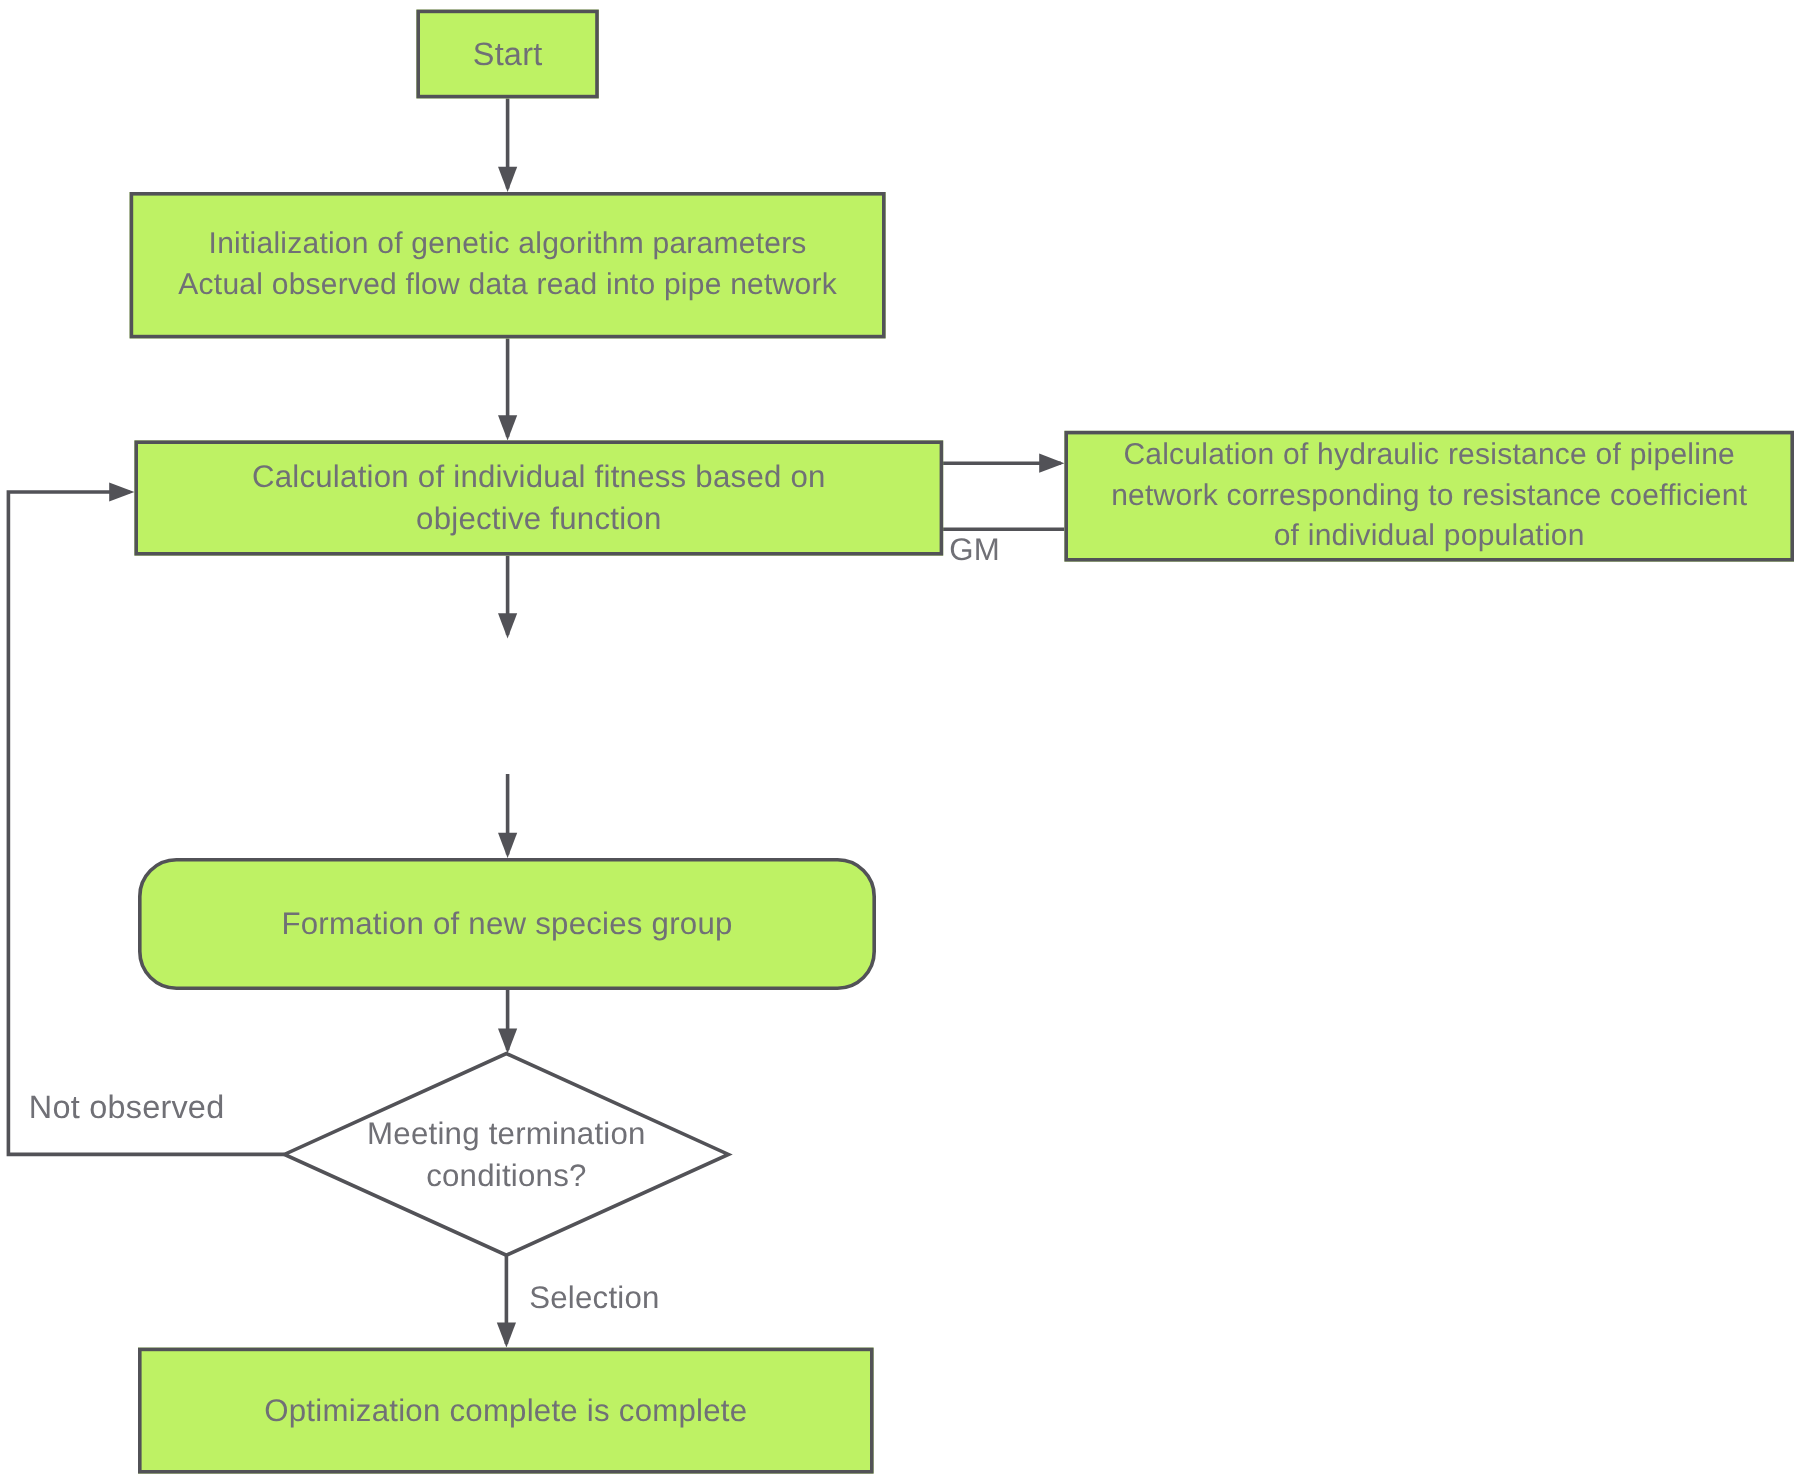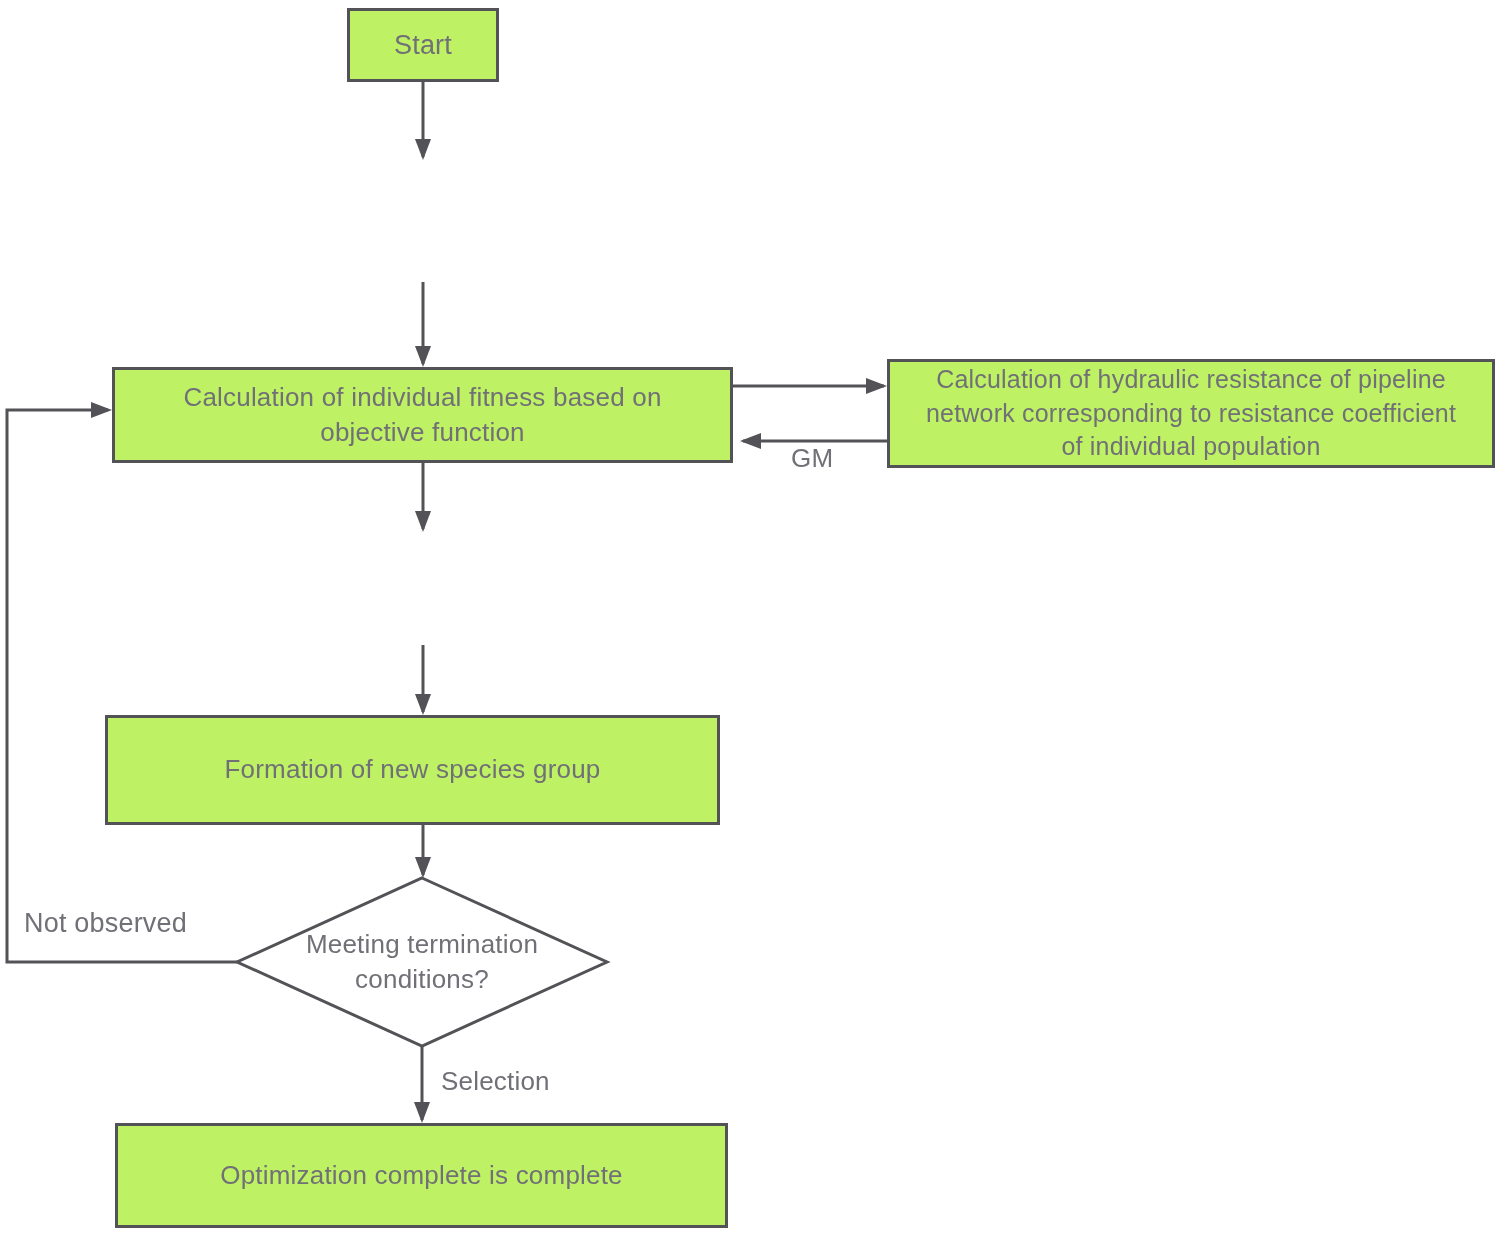--- a/index.html
+++ b/index.html
@@ -56,24 +56,24 @@
   .edge-label {
     position: absolute;
     color: var(--text);
     z-index: 3;
     letter-spacing: 0.2px;
     white-space: nowrap;
   }
   
   #node-start      { left: 347px; top: 8px;    width: 152px; height: 74px;  font-size: 27px; }
   #node-init       { left: 108px; top: 160px;  width: 630px; height: 122px; font-size: 25px; }
-  #node-fitness    { left: 112px; top: 367px;  width: 621px; height: 96px;  font-size: 26px; }
+  #node-fitness    { left: 112px; top: 367px;  width: 674px; height: 96px;  font-size: 26px; }
   #node-hydraulic  { left: 887px; top: 359px;  width: 608px; height: 109px; font-size: 25px; }
   #node-selection  { left: 115px; top: 532px;  width: 615px; height: 113px; font-size: 26px; }
-  #node-formation  { left: 105px; top: 715px;  width: 615px; height: 110px; font-size: 26px; }
+  #node-formation  { left: 115px; top: 715px;  width: 615px; height: 110px; font-size: 26px; border-radius: 32px; }
   #node-decision   { left: 272px; top: 920px;  width: 300px; height: 84px;  font-size: 26px; }
   #node-complete   { left: 115px; top: 1123px; width: 613px; height: 105px; font-size: 26px; }
   #label-gm            { left: 791px; top: 443px;  font-size: 26px; }
   #label-notsatisfied  { left: 24px;  top: 908px;  font-size: 27px; }
   #label-satisfied     { left: 441px; top: 1066px; font-size: 26px; }
 </style>
 </head>
 <body>
 
 <div class="canvas">
@@ -123,20 +123,22 @@
     </g>
 
     <g>
       <polyline points="237,962 7,962 7,410 108,410" fill="none" stroke="currentColor" stroke-width="3"></polyline>
       <polygon points="112,410 91,402 91,418" fill="currentColor"></polygon>
     </g>
   </svg>
 
   <div class="node" id="node-start">Start</div>
 
+  <div class="node" id="node-init">Initialization of genetic algorithm parameters
+Actual observed flow data read into pipe network</div>
 
   <div class="node" id="node-fitness">Calculation of individual fitness based on
 objective function</div>
 
   <div class="node" id="node-hydraulic">Calculation of hydraulic resistance of pipeline
 network corresponding to resistance coefficient
 of individual population</div>
 
 
   <div class="node" id="node-formation">Formation of new species group</div>

